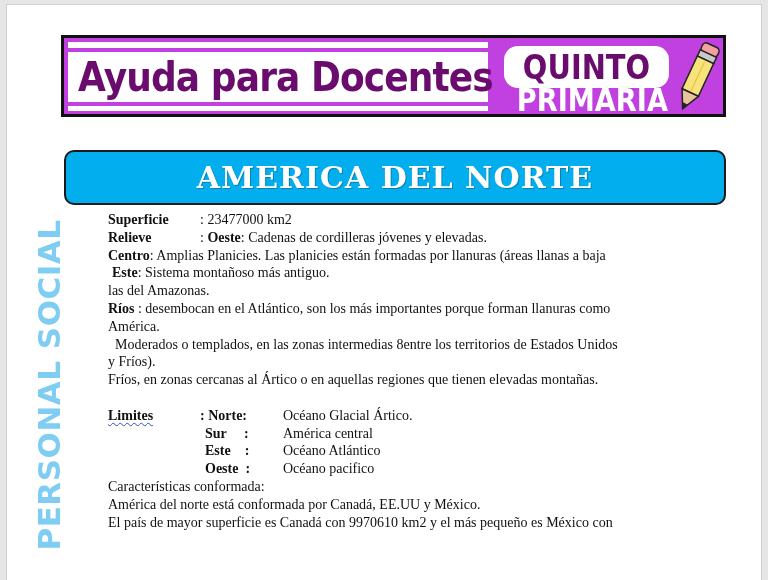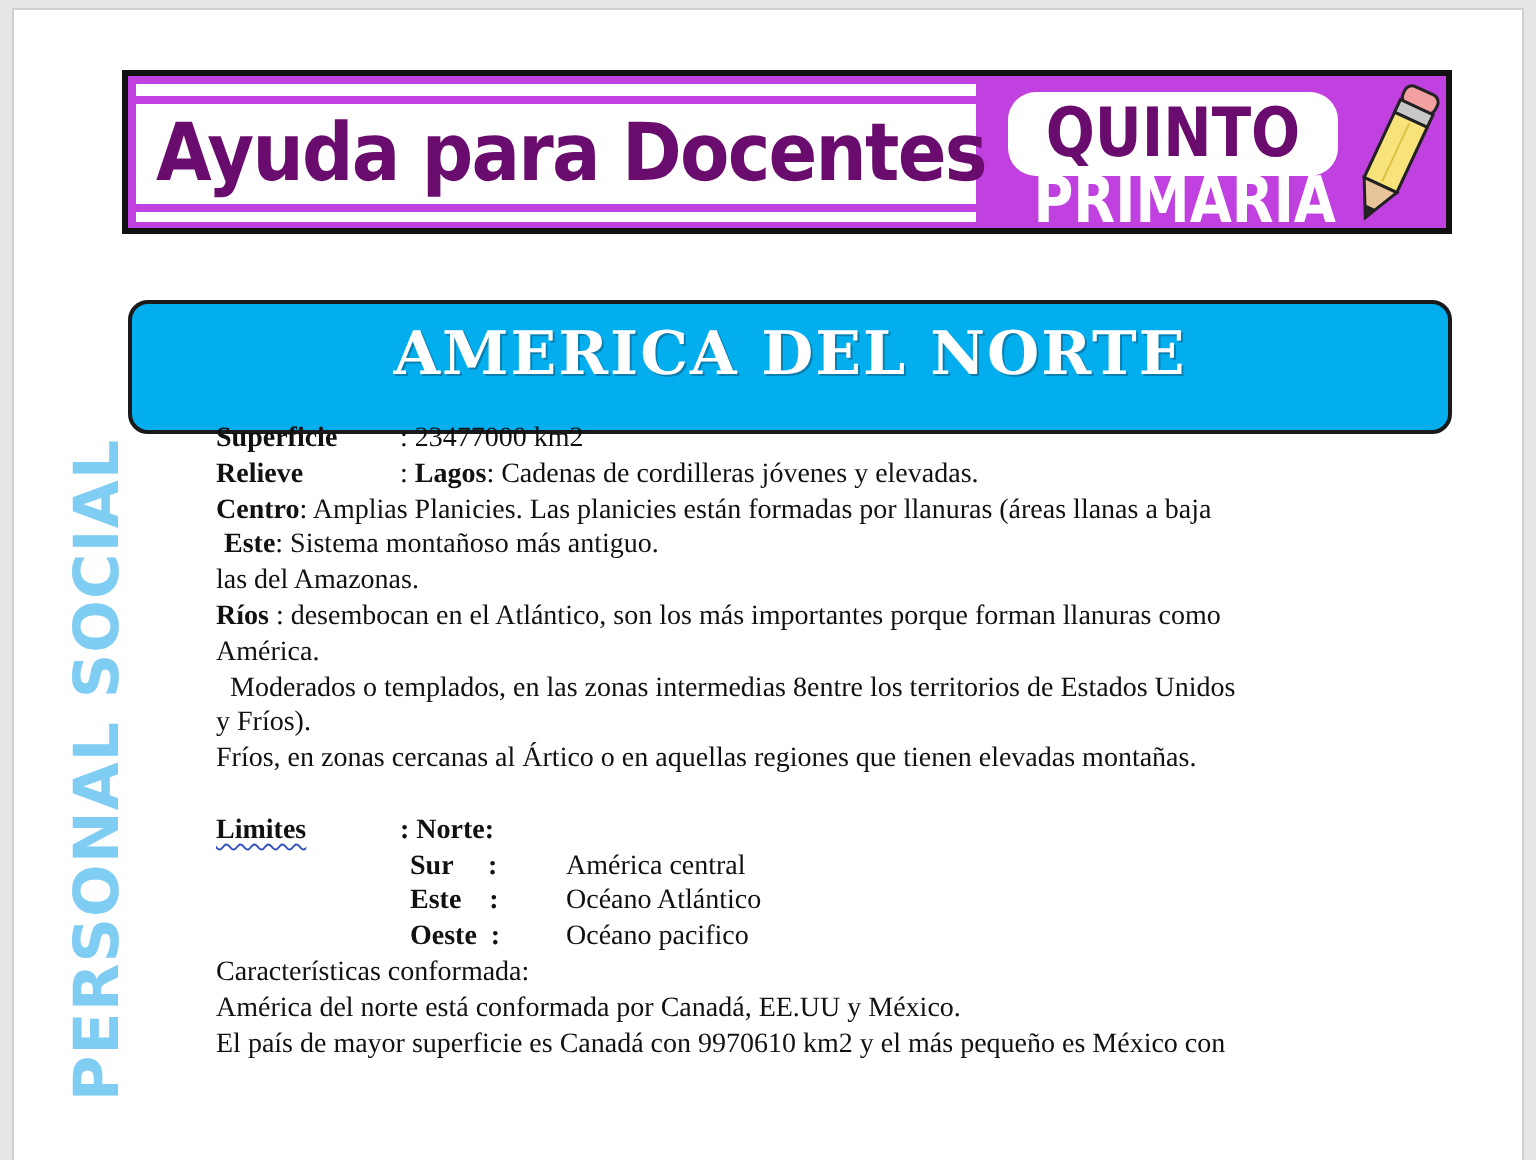--- a/index.html
+++ b/index.html
@@ -40,21 +40,21 @@
     }
     .banner .grade-bottom {
       position: absolute; left: 440px; top: 46px; width: 170px; height: 32px;
       font-family: "DejaVu Sans", sans-serif; font-weight: bold; font-size: 32px; color: #ffffff;
       text-align: center; line-height: 32px; transform: scaleX(0.85); transform-origin: center center;
     }
     .banner .pencil { position: absolute; left: 608px; top: 2px; width: 50px; height: 76px; }
 
     
     .topic {
-      position: absolute; left: 57px; top: 145px; width: 662px; height: 67px;
+      position: absolute; left: 57px; top: 145px; width: 662px; height: 55px;
       background: #03aeef; border: 2px solid #1a1a1a; border-radius: 10px;
     }
     .topic .topic-title {
       position: absolute; left: 0; top: 0; width: 100%; height: 100%;
       text-align: center; line-height: 52px;
       font-family: "DejaVu Serif", serif; font-weight: bold; font-size: 30px;
       color: #ffffff; letter-spacing: 1px;
       text-shadow: 1px 1px 0 #0a7fb0;
     }
 
@@ -116,41 +116,42 @@
 
   <div class="side-label">
     <span>PERSONAL SOCIAL</span>
   </div>
 
   <div class="content">
     <div class="line">
       <b class="tab-label" style="width:92px">Superficie</b><span>: 23477000 km2</span>
     </div>
     <div class="line">
-      <b class="tab-label" style="width:92px">Relieve</b><span>: </span><b>Lagos</b><span>: Cadenas de cordilleras jóvenes y elevadas.</span>
+      <b class="tab-label" style="width:92px">Relieve</b><span>: </span><b>Oeste</b><span>: Cadenas de cordilleras jóvenes y elevadas.</span>
     </div>
     <div class="line">
       <b>Centro</b><span>: Amplias Planicies. Las planicies están formadas por llanuras (áreas llanas a baja</span>
     </div>
     <div class="line" style="padding-left:4px">
       <b>Este</b><span>: Sistema montañoso más antiguo.</span>
     </div>
     <div class="line">las del Amazonas.</div>
     <div class="line">
       <b>Ríos</b><span style="white-space:pre"> : desembocan en el Atlántico, son los más importantes porque forman llanuras como</span>
     </div>
     <div class="line">América.</div>
     <div class="line" style="white-space:pre">  Moderados o templados, en las zonas intermedias 8entre los territorios de Estados Unidos</div>
     <div class="line">y Fríos).</div>
     <div class="line">Fríos, en zonas cercanas al Ártico o en aquellas regiones que tienen elevadas montañas.</div>
     <div class="spacer"></div>
 
     <div class="limits-row">
       <span class="c1"><b class="underline-wavy">Limites</b></span>
       <span class="c2">: Norte:</span>
+      <span class="c3">Océano Glacial Ártico.</span>
     </div>
     <div class="limits-row">
       <span class="c1"></span>
       <span class="c2" style="padding-left:5px;white-space:pre">Sur     :</span>
       <span class="c3">América central</span>
     </div>
     <div class="limits-row">
       <span class="c1"></span>
       <span class="c2" style="padding-left:5px;white-space:pre">Este    :</span>
       <span class="c3">Océano Atlántico</span>

